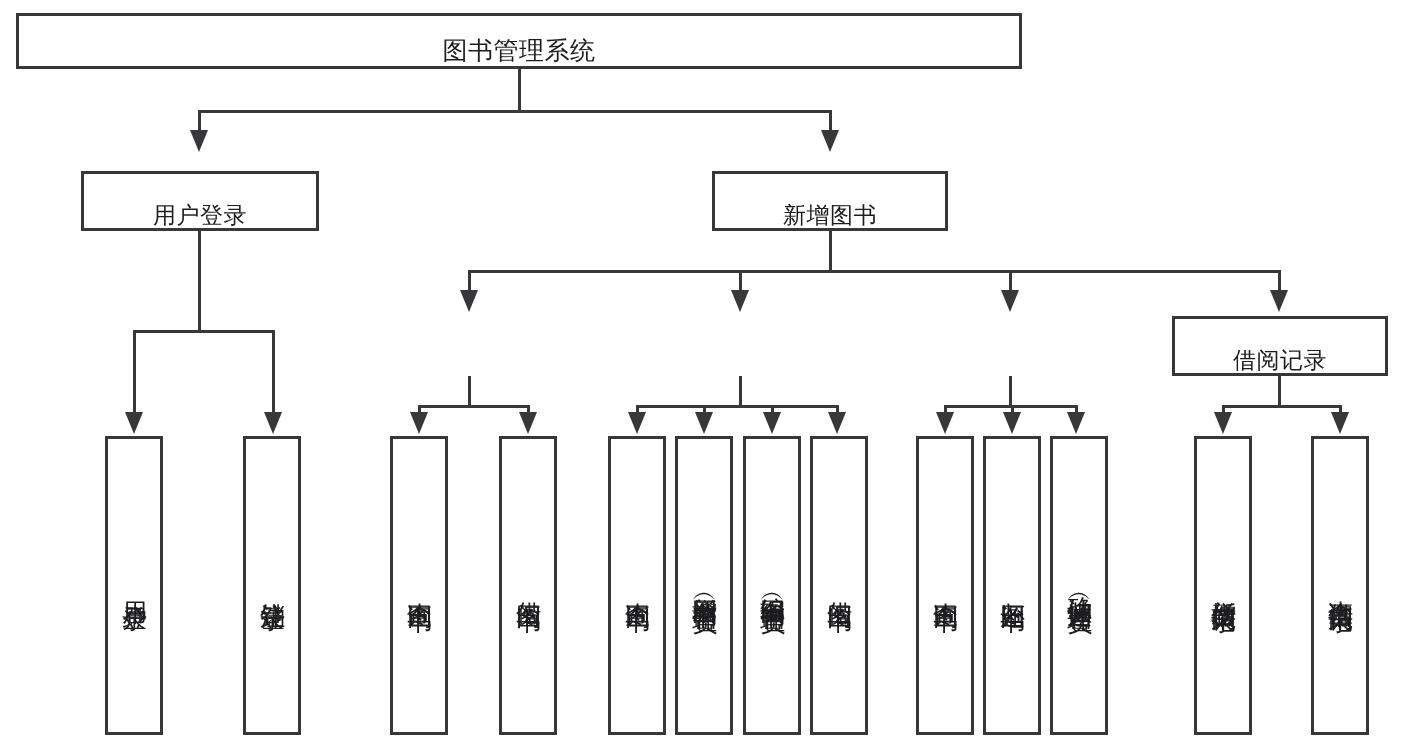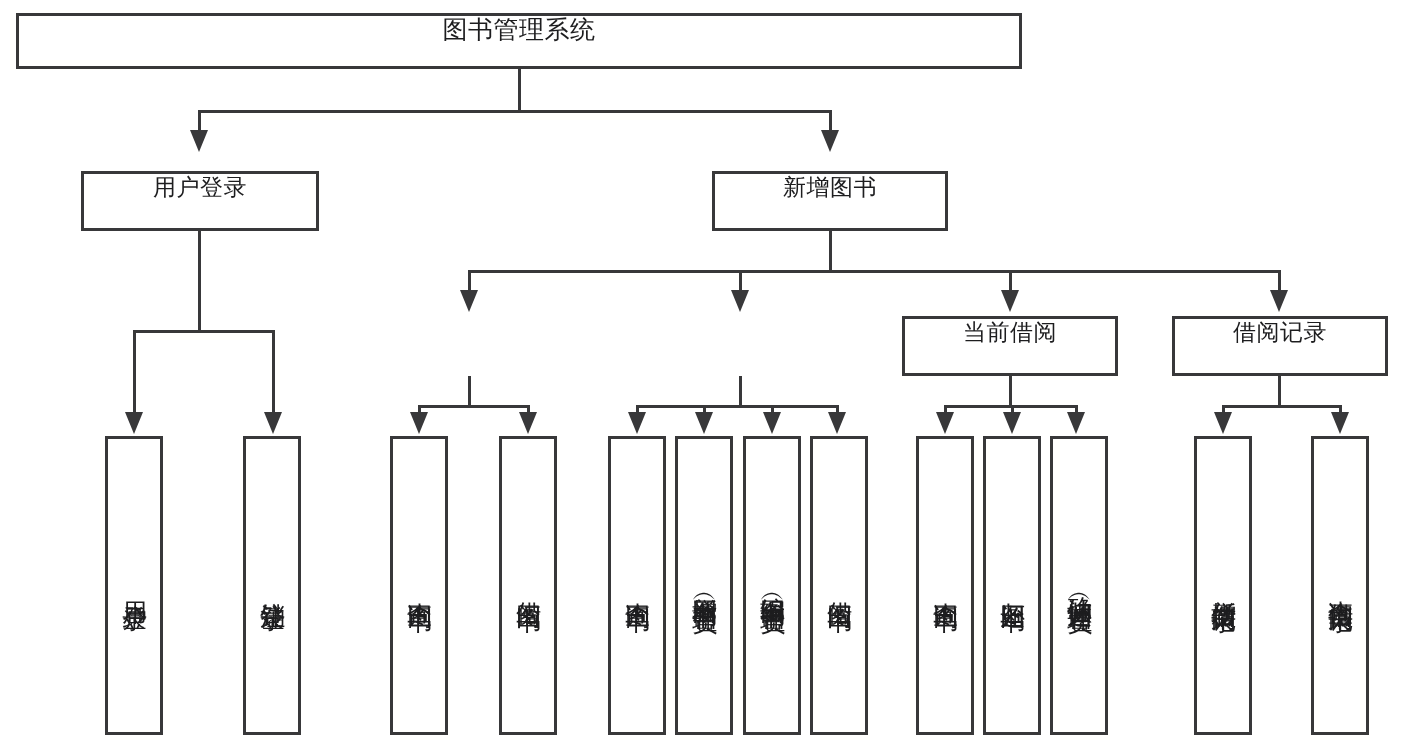--- a/index.html
+++ b/index.html
@@ -17,21 +17,21 @@
     background: #ffffff;
     overflow: hidden;
   }
   
   .node {
     position: absolute;
     box-sizing: border-box;
     background: #ffffff;
     border: 3px solid #38383a;
     display: flex;
-    align-items: flex-start;
+    align-items: flex-end;
     justify-content: center;
     color: #1d1d1f;
   }
   .node .lbl {
     font-size: 23px;
     line-height: 1.15;
     letter-spacing: 0.5px;
     white-space: nowrap;
   }
   
@@ -146,23 +146,20 @@
   <div class="hline" style="left:468px; top:270px; width:813px;"></div>
   <div class="vline" style="left:468px; top:270px; height:22px;"></div>
   <div class="vline" style="left:739px; top:270px; height:22px;"></div>
   <div class="vline" style="left:1009px; top:270px; height:22px;"></div>
   <div class="vline" style="left:1278px; top:270px; height:22px;"></div>
   <div class="arrow" style="left:460px; top:290px;"></div>
   <div class="arrow" style="left:731px; top:290px;"></div>
   <div class="arrow" style="left:1001px; top:290px;"></div>
   <div class="arrow" style="left:1270px; top:290px;"></div>
 
-  <div class="node lvl3" style="left:902px; top:316px; width:216px;">
-    <span class="lbl">当前借阅</span>
-  </div>
   <div class="node lvl3" style="left:1172px; top:316px; width:216px;">
     <span class="lbl">借阅记录</span>
   </div>
 
   <div class="vline" style="left:468px; top:376px; height:31px;"></div>
   <div class="hline" style="left:418px; top:405px; width:112px;"></div>
   <div class="vline" style="left:418px; top:405px; height:10px;"></div>
   <div class="vline" style="left:527px; top:405px; height:10px;"></div>
   <div class="arrow" style="left:410px; top:412px;"></div>
   <div class="arrow" style="left:519px; top:412px;"></div>

